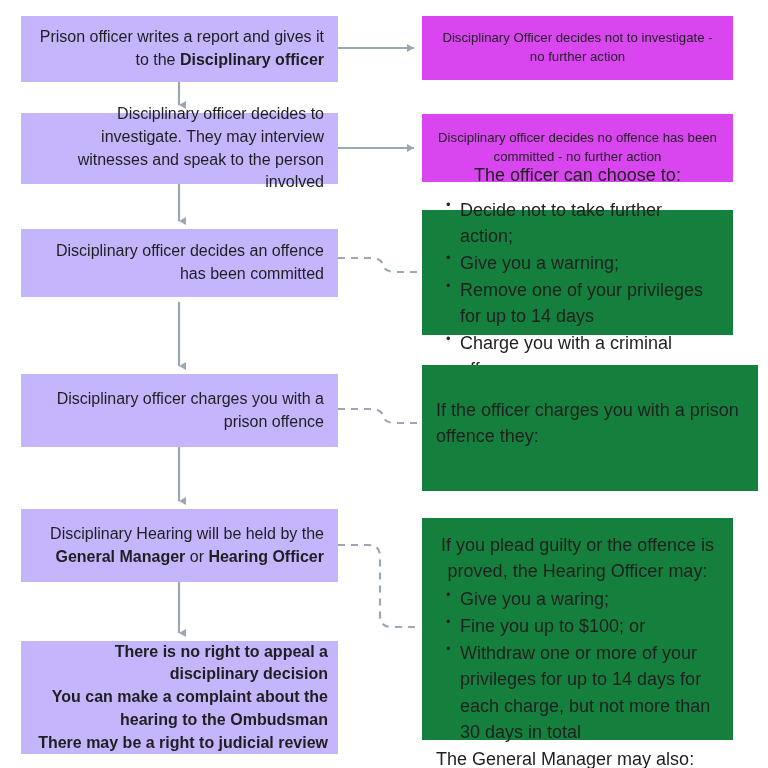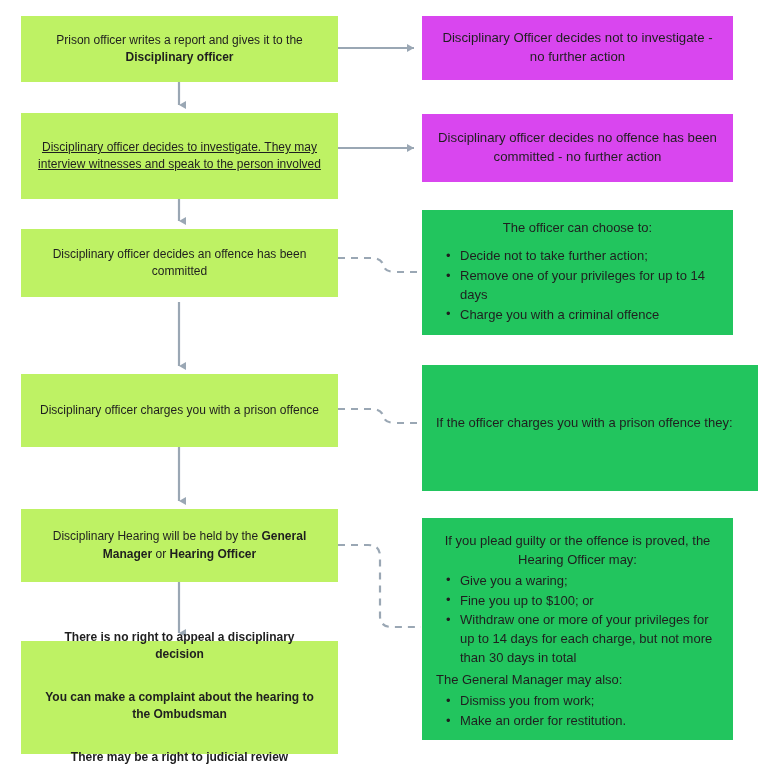--- a/index.html
+++ b/index.html
@@ -27,38 +27,38 @@
     pointer-events: none;
   }
   .node {
     position: absolute;
     box-sizing: border-box;
     display: flex;
     flex-direction: column;
     justify-content: center;
   }
   .node.blue {
-    background: #bef264;
-    text-align: center;
+    background: #c4b5fd;
+    text-align: right;
     padding: 6px 14px;
-    font-size: 12px;
+    font-size: 16px;
     line-height: 1.42;
   }
   .node.yellow {
     background: #d946ef;
     text-align: center;
     padding: 6px 16px;
     font-size: 13.2px;
     line-height: 1.42;
   }
   .node.lightblue {
-    background: #22c55e;
+    background: #15803d;
     text-align: left;
     padding: 8px 14px;
-    font-size: 13px;
+    font-size: 18px;
     line-height: 1.45;
   }
   .node.lightblue .lead {
     text-align: center;
     margin: 0 0 9px 0;
   }
   .node.lightblue .lead.left {
     text-align: left;
     margin-bottom: 10px;
   }
@@ -79,21 +79,21 @@
     content: "\2022";
     position: absolute;
     left: -12px;
     top: -0.5px;
     font-size: 13px;
   }
   .node.lightblue .gap {
     height: 12px;
   }
   .final-line {
-    margin: 13px;
+    margin: 0;
     font-weight: bold;
   }
   .final-gap { height: 17px; }
   b, strong { font-weight: bold; }
 </style>
 </head>
 <body>
 
 <div id="flow">
 
@@ -126,21 +126,21 @@
       <path d="M338,545 L368,545 Q380,545 380,556 L380,616 Q380,627 392,627 L421,627"></path>
     </g>
   </svg>
 
   <div class="node blue" style="left:21px; top:16px; width:317px; height:66px;">
     <div>
       <span>Prison officer writes a report and gives it to the </span><b>Disciplinary officer</b>
     </div>
   </div>
 
-  <div class="node blue" style="left:21px; top:113px; width:317px; height:86px;text-decoration:underline;">
+  <div class="node blue" style="left:21px; top:113px; width:317px; height:71px;">
     <div>Disciplinary officer decides to investigate. They may interview witnesses and speak to the person involved</div>
   </div>
 
   <div class="node blue" style="left:21px; top:229px; width:317px; height:68px;">
     <div>Disciplinary officer decides an offence has been committed</div>
   </div>
 
   <div class="node blue" style="left:21px; top:374px; width:317px; height:73px;">
     <div>Disciplinary officer charges you with a prison offence</div>
   </div>
@@ -164,20 +164,21 @@
   </div>
 
   <div class="node yellow" style="left:422px; top:114px; width:311px; height:68px;">
     <div>Disciplinary officer decides no offence has been committed - no further action</div>
   </div>
 
   <div class="node lightblue" style="left:422px; top:210px; width:311px; height:125px;">
     <p class="lead">The officer can choose to:</p>
     <ul>
       <li>Decide not to take further action;</li>
+      <li>Give you a warning;</li>
       <li>Remove one of your privileges for up to 14 days</li>
       <li>Charge you with a criminal offence</li>
     </ul>
   </div>
 
   <div class="node lightblue" style="left:422px; top:365px; width:336px; height:126px;">
     <p class="lead left">If the officer charges you with a prison offence they:</p>
   </div>
 
   <div class="node lightblue" style="left:422px; top:518px; width:311px; height:222px; justify-content:flex-start; padding-top:14px;">

